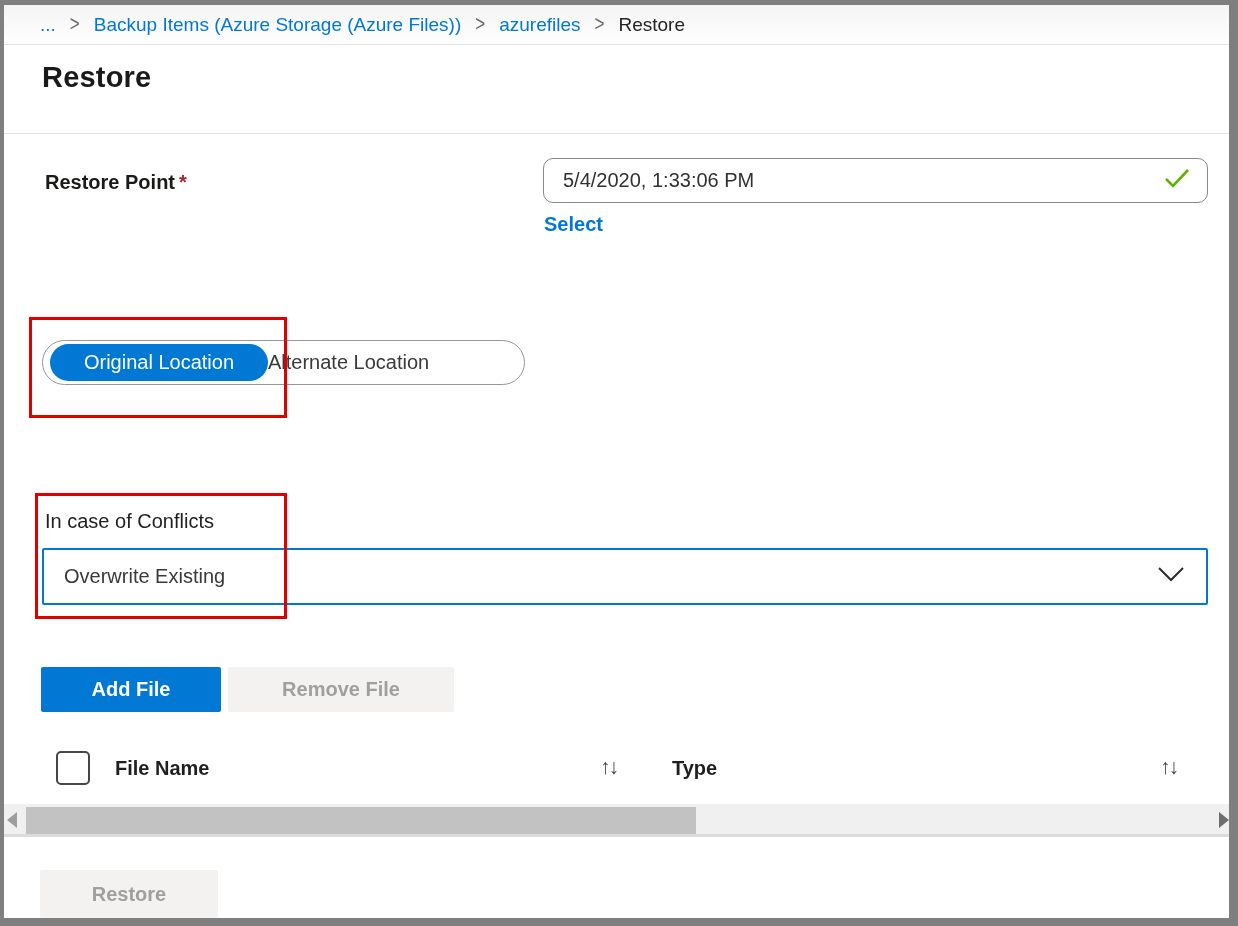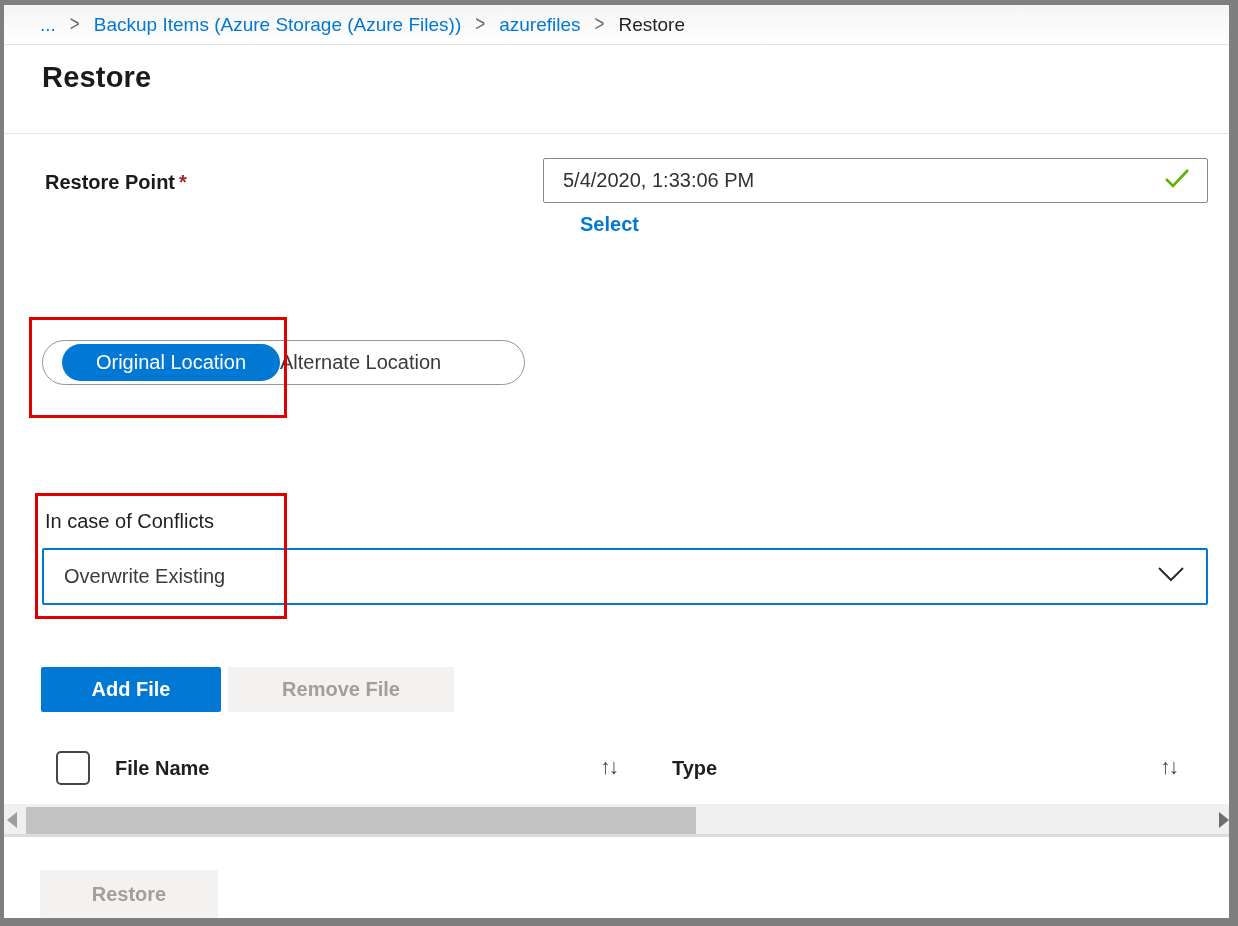--- a/index.html
+++ b/index.html
@@ -47,42 +47,42 @@
 
   
   .field-label {
     position: absolute; font-size: 20px; font-weight: 600; color: #1b1a19;
   }
   .required-star { color: #a4262c; font-weight: 600; margin-left: 4px; }
 
   .restorepoint-field {
     position: absolute; left: 539px; top: 153px;
     width: 665px; height: 45px;
-    border: 1.5px solid #8a8886; border-radius: 2px;
+    border: 1.5px solid #8a8886; border-radius: 10px;
     background: #fff;
     display: flex; align-items: center;
     padding: 0 16px 0 19px;
     font-size: 20px; color: #323130;
   }
   .restorepoint-value { flex: 1; }
   .select-link {
     position: absolute; left: 540px; top: 208px;
-    font-size: 20px; font-weight: 600; color: #0078d4; cursor: pointer; margin-left: 36px;
+    font-size: 20px; font-weight: 600; color: #0078d4; cursor: pointer;
   }
 
   
   .toggle-group {
     position: absolute; left: 38px; top: 335px;
     width: 483px; height: 45px;
     border: 1.5px solid #999795; border-radius: 23px;
     background: #fff;
     display: flex; align-items: center;
   }
   .toggle-option-selected {
-    margin-left: 19px;
+    margin-left: 7px;
     height: 37px; width: 218px;
     background: #0078d4; border-radius: 19px;
     color: #ffffff; font-size: 20px;
     display: flex; align-items: center; justify-content: center;
     cursor: pointer;
   }
   .toggle-option {
     flex: 1; text-align: left;
     color: #3b3a39; font-size: 20px; cursor: pointer;
   }

